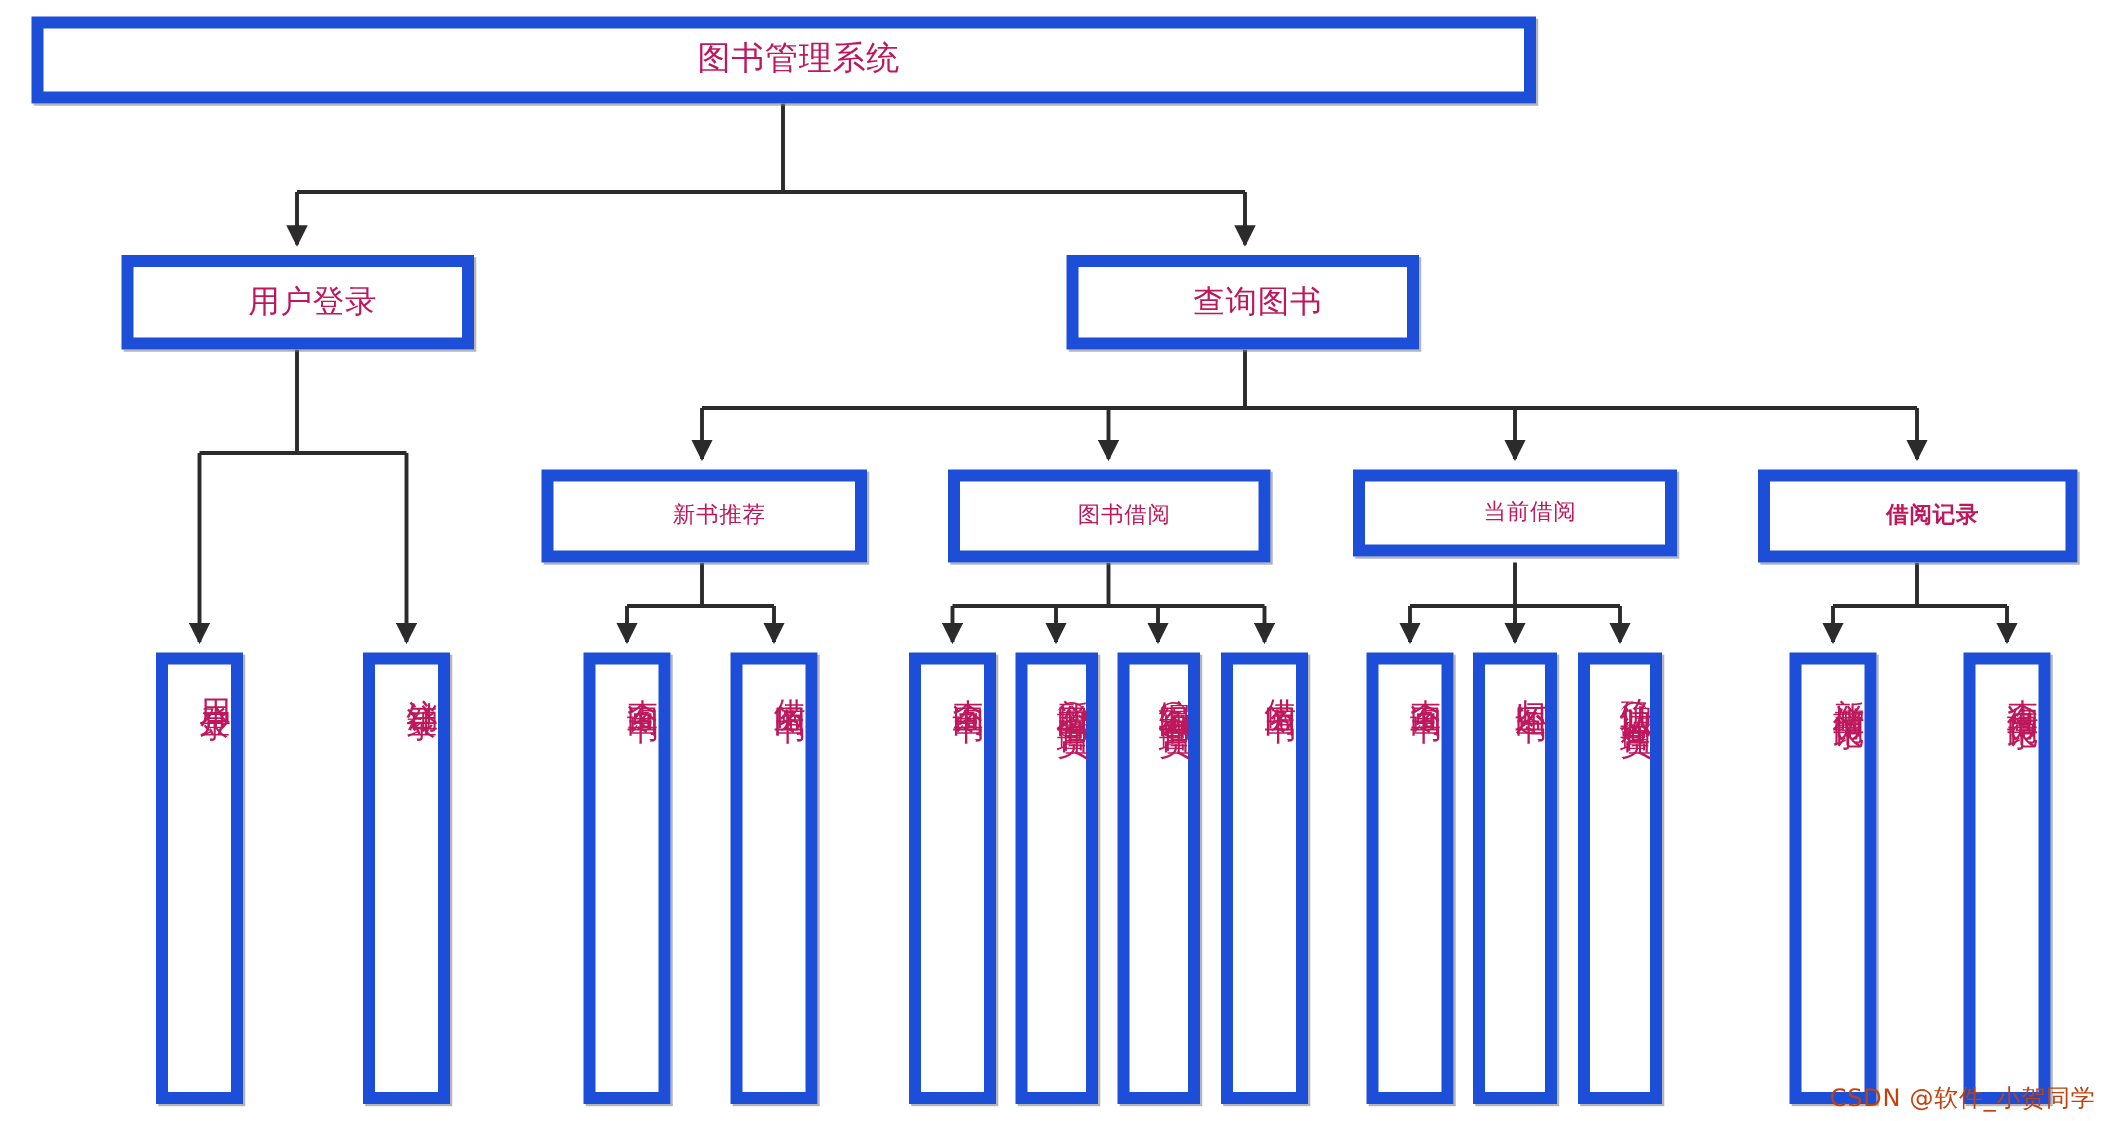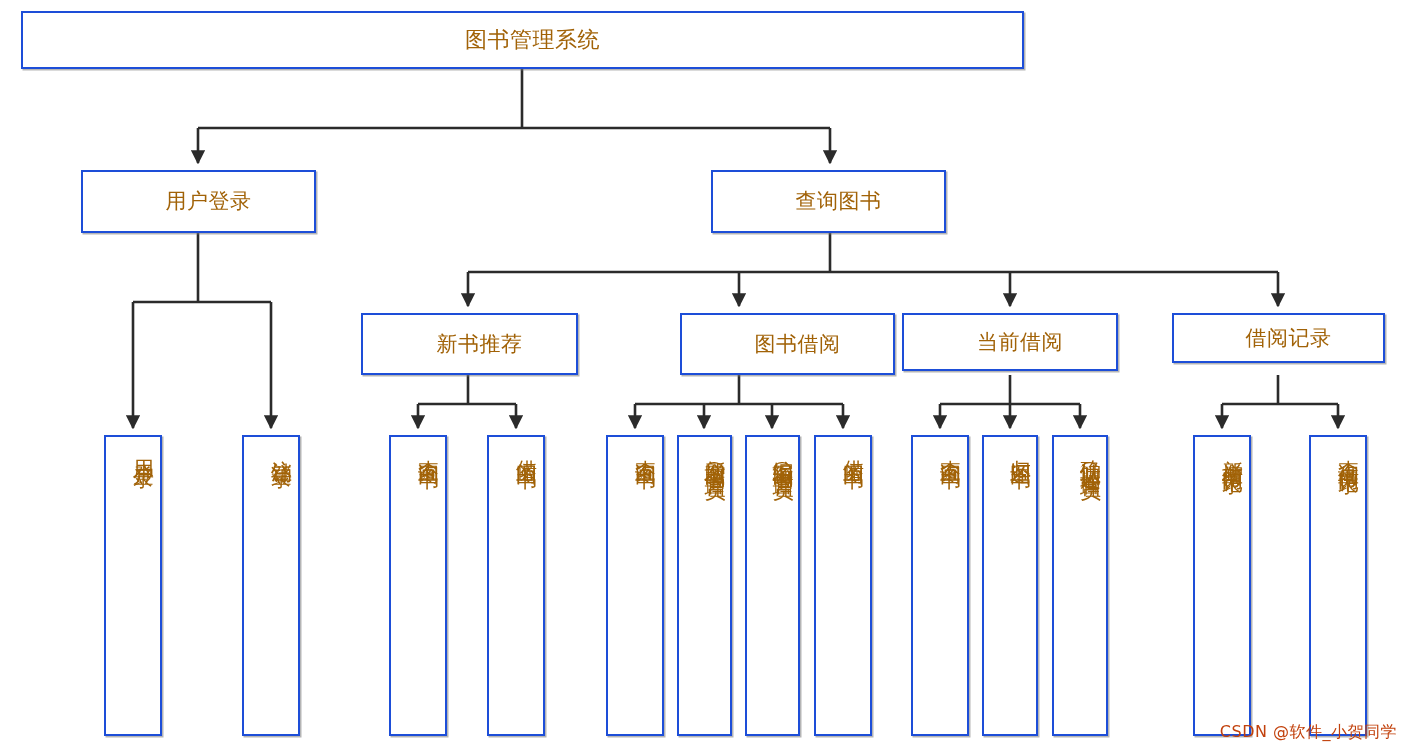--- a/index.html
+++ b/index.html
@@ -22,42 +22,42 @@
     position: absolute;
     left: 0;
     top: 0;
     width: 1405px;
     height: 747px;
     pointer-events: none;
   }
   .node {
     position: absolute;
     box-sizing: border-box;
-    border: 2px solid #1d4ed8;
+    border: 8px solid #1d4ed8;
     background: #ffffff;
     display: flex;
     align-items: center;
     justify-content: center;
-    color: #a16207;
+    color: #be185d;
     box-shadow: 1.5px 1.5px 0 rgba(120,120,120,0.55);
     padding-left: 20px;
   }
   .node .label {
     display: block;
     text-align: center;
     line-height: 1.18;
     letter-spacing: 0.5px;
   }
   
   .node.h .label {
     writing-mode: horizontal-tb;
   }
   .node.root .label { font-size: 22px; }
   .node.lvl1 .label { font-size: 21px; }
-  .node.lvl2 .label { font-size: 21px; }
+  .node.lvl2 .label { font-size: 15px; }
   
   .node.v {
     align-items: flex-start;
     justify-content: center;
     padding-top: 6px;
   }
   .node.v .label {
     writing-mode: vertical-rl;
     text-orientation: upright;
     font-size: 21px;
@@ -142,27 +142,27 @@
   <div class="node h lvl1" style="left:81px; top:170px; width:235px; height:63px;">
     <span class="label">用户登录</span>
   </div>
   <div class="node h lvl1" style="left:711px; top:170px; width:235px; height:63px;">
     <span class="label">查询图书</span>
   </div>
 
   <div class="node h lvl2" style="left:361px; top:313px; width:217px; height:62px;">
     <span class="label">新书推荐</span>
   </div>
-  <div class="node h lvl2" style="left:632px; top:313px; width:215px; height:62px;margin-left:48px;">
+  <div class="node h lvl2" style="left:632px; top:313px; width:215px; height:62px;">
     <span class="label">图书借阅</span>
   </div>
   <div class="node h lvl2" style="left:902px; top:313px; width:216px; height:58px;">
     <span class="label">当前借阅</span>
   </div>
-  <div class="node h lvl2" style="left:1172px; top:313px; width:213px; height:50px;">
+  <div class="node h lvl2" style="left:1172px; top:313px; width:213px; height:62px;font-weight:bold;">
     <span class="label">借阅记录</span>
   </div>
 
   <div class="node v leaf" style="left:104px; top:435px; width:58px; height:301px;">
     <span class="label">用户登录</span>
   </div>
   <div class="node v leaf" style="left:242px; top:435px; width:58px; height:301px;">
     <span class="label">注销登录</span>
   </div>
 

